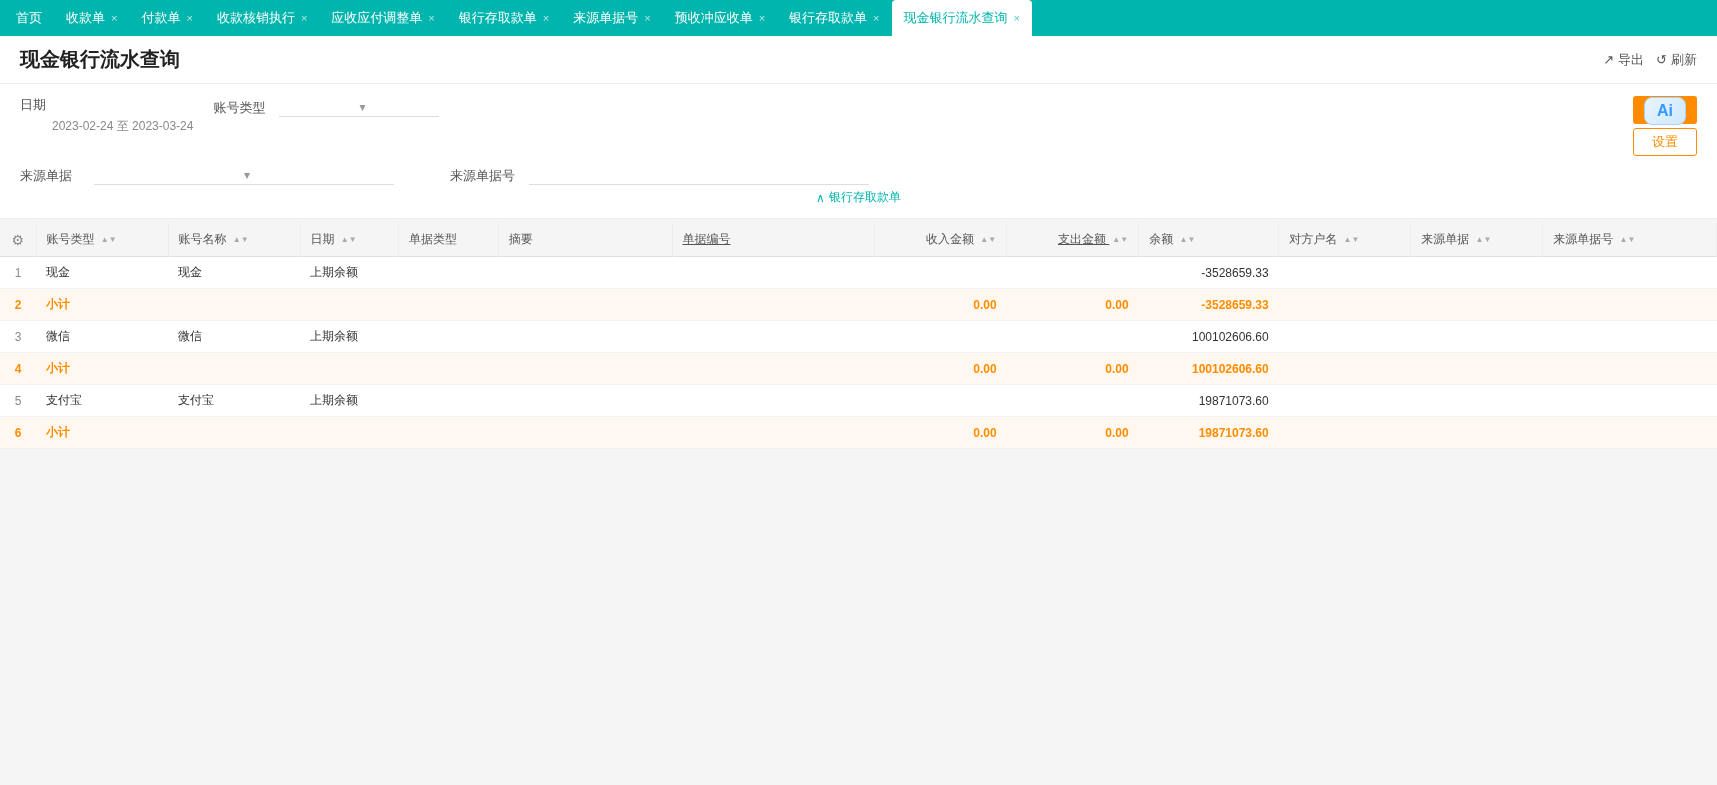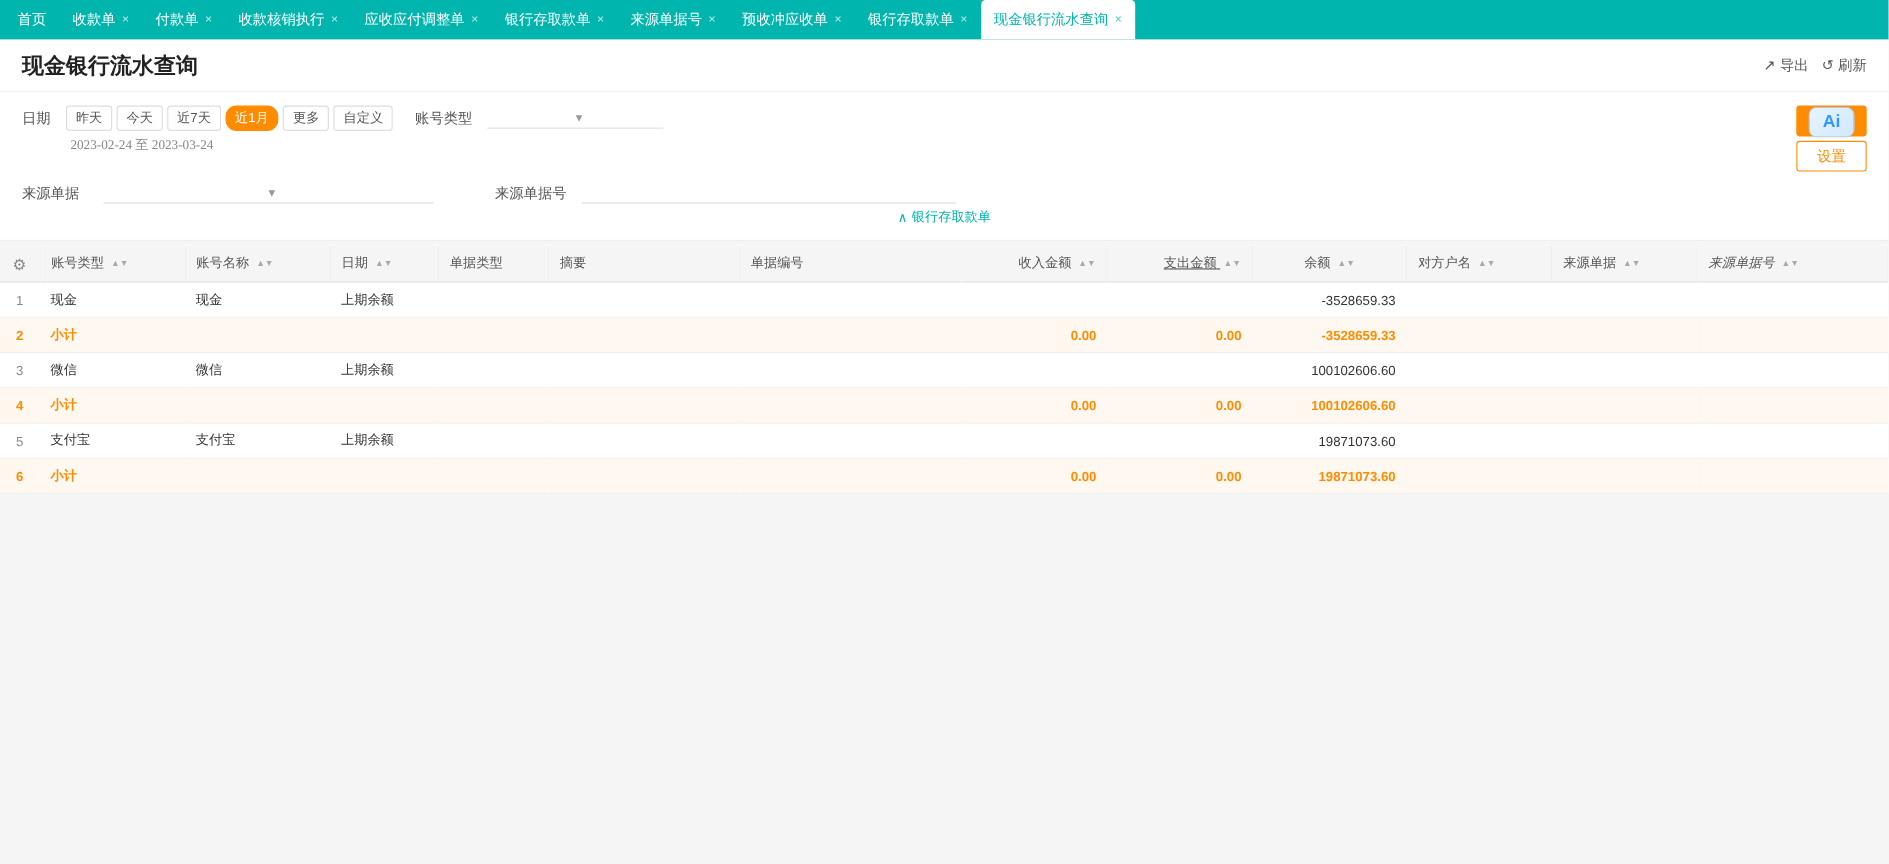--- a/index.html
+++ b/index.html
@@ -328,30 +328,22 @@
   </div>
 </div>
 
 <div class="filter-area">
 
   <div style="display:flex; align-items:flex-start; gap:20px;">
 
     <div style="display:flex; flex-direction:column; gap:4px;">
       <div style="display:flex; align-items:center; gap:6px;">
         <span class="filter-label">日期</span>
-        <div class="date-btns">
-          <button class="date-btn">昨天</button>
-          <button class="date-btn">今天</button>
-          <button class="date-btn">近7天</button>
-          <button class="date-btn active">近1月</button>
-          <button class="date-btn">更多</button>
-          <button class="date-btn">自定义</button>
-        </div>
       </div>
-      <span class="date-range" style="margin-left:44px;font-family:Liberation Serif, serif;">2023-02-24 至 2023-03-24</span>
+      <span class="date-range" style="margin-left:32px;">2023-02-24 至 2023-03-24</span>
     </div>
 
     <div style="display:flex; align-items:center; gap:6px; margin-top:2px; min-width:220px;">
       <span class="filter-label">账号类型</span>
       <div class="filter-select" style="min-width:160px;">
         <span></span>
         <span class="arrow">▾</span>
       </div>
     </div>
 
@@ -400,44 +392,44 @@
         <th>
           <span>日期</span>
           <span class="sort-icon">▲▼</span>
         </th>
         <th>
           <span>单据类型</span>
         </th>
         <th style="min-width:120px;">
           <span>摘要</span>
         </th>
-        <th style="min-width:140px;">
+        <th style="min-width:140px;text-decoration:underline;">
           <span>单据编号</span>
         </th>
         <th style="text-align:right;">
           <span>收入金额</span>
           <span class="sort-icon">▲▼</span>
         </th>
         <th style="text-align:right;text-decoration:underline;">
           <span>支出金额</span>
           <span class="sort-icon">▲▼</span>
         </th>
-        <th style="text-align:center;">
+        <th style="text-align:left;">
           <span>余额</span>
           <span class="sort-icon">▲▼</span>
         </th>
         <th>
           <span>对方户名</span>
           <span class="sort-icon">▲▼</span>
         </th>
         <th>
           <span>来源单据</span>
           <span class="sort-icon">▲▼</span>
         </th>
-        <th style="min-width:120px;font-style:italic;">
+        <th style="min-width:120px;">
           <span>来源单据号</span>
           <span class="sort-icon">▲▼</span>
         </th>
       </tr>
     </thead>
     <tbody id="table-body">
     <tr>
     <td class="row-num">1</td>
     <td>现金</td>
     <td>现金</td>

